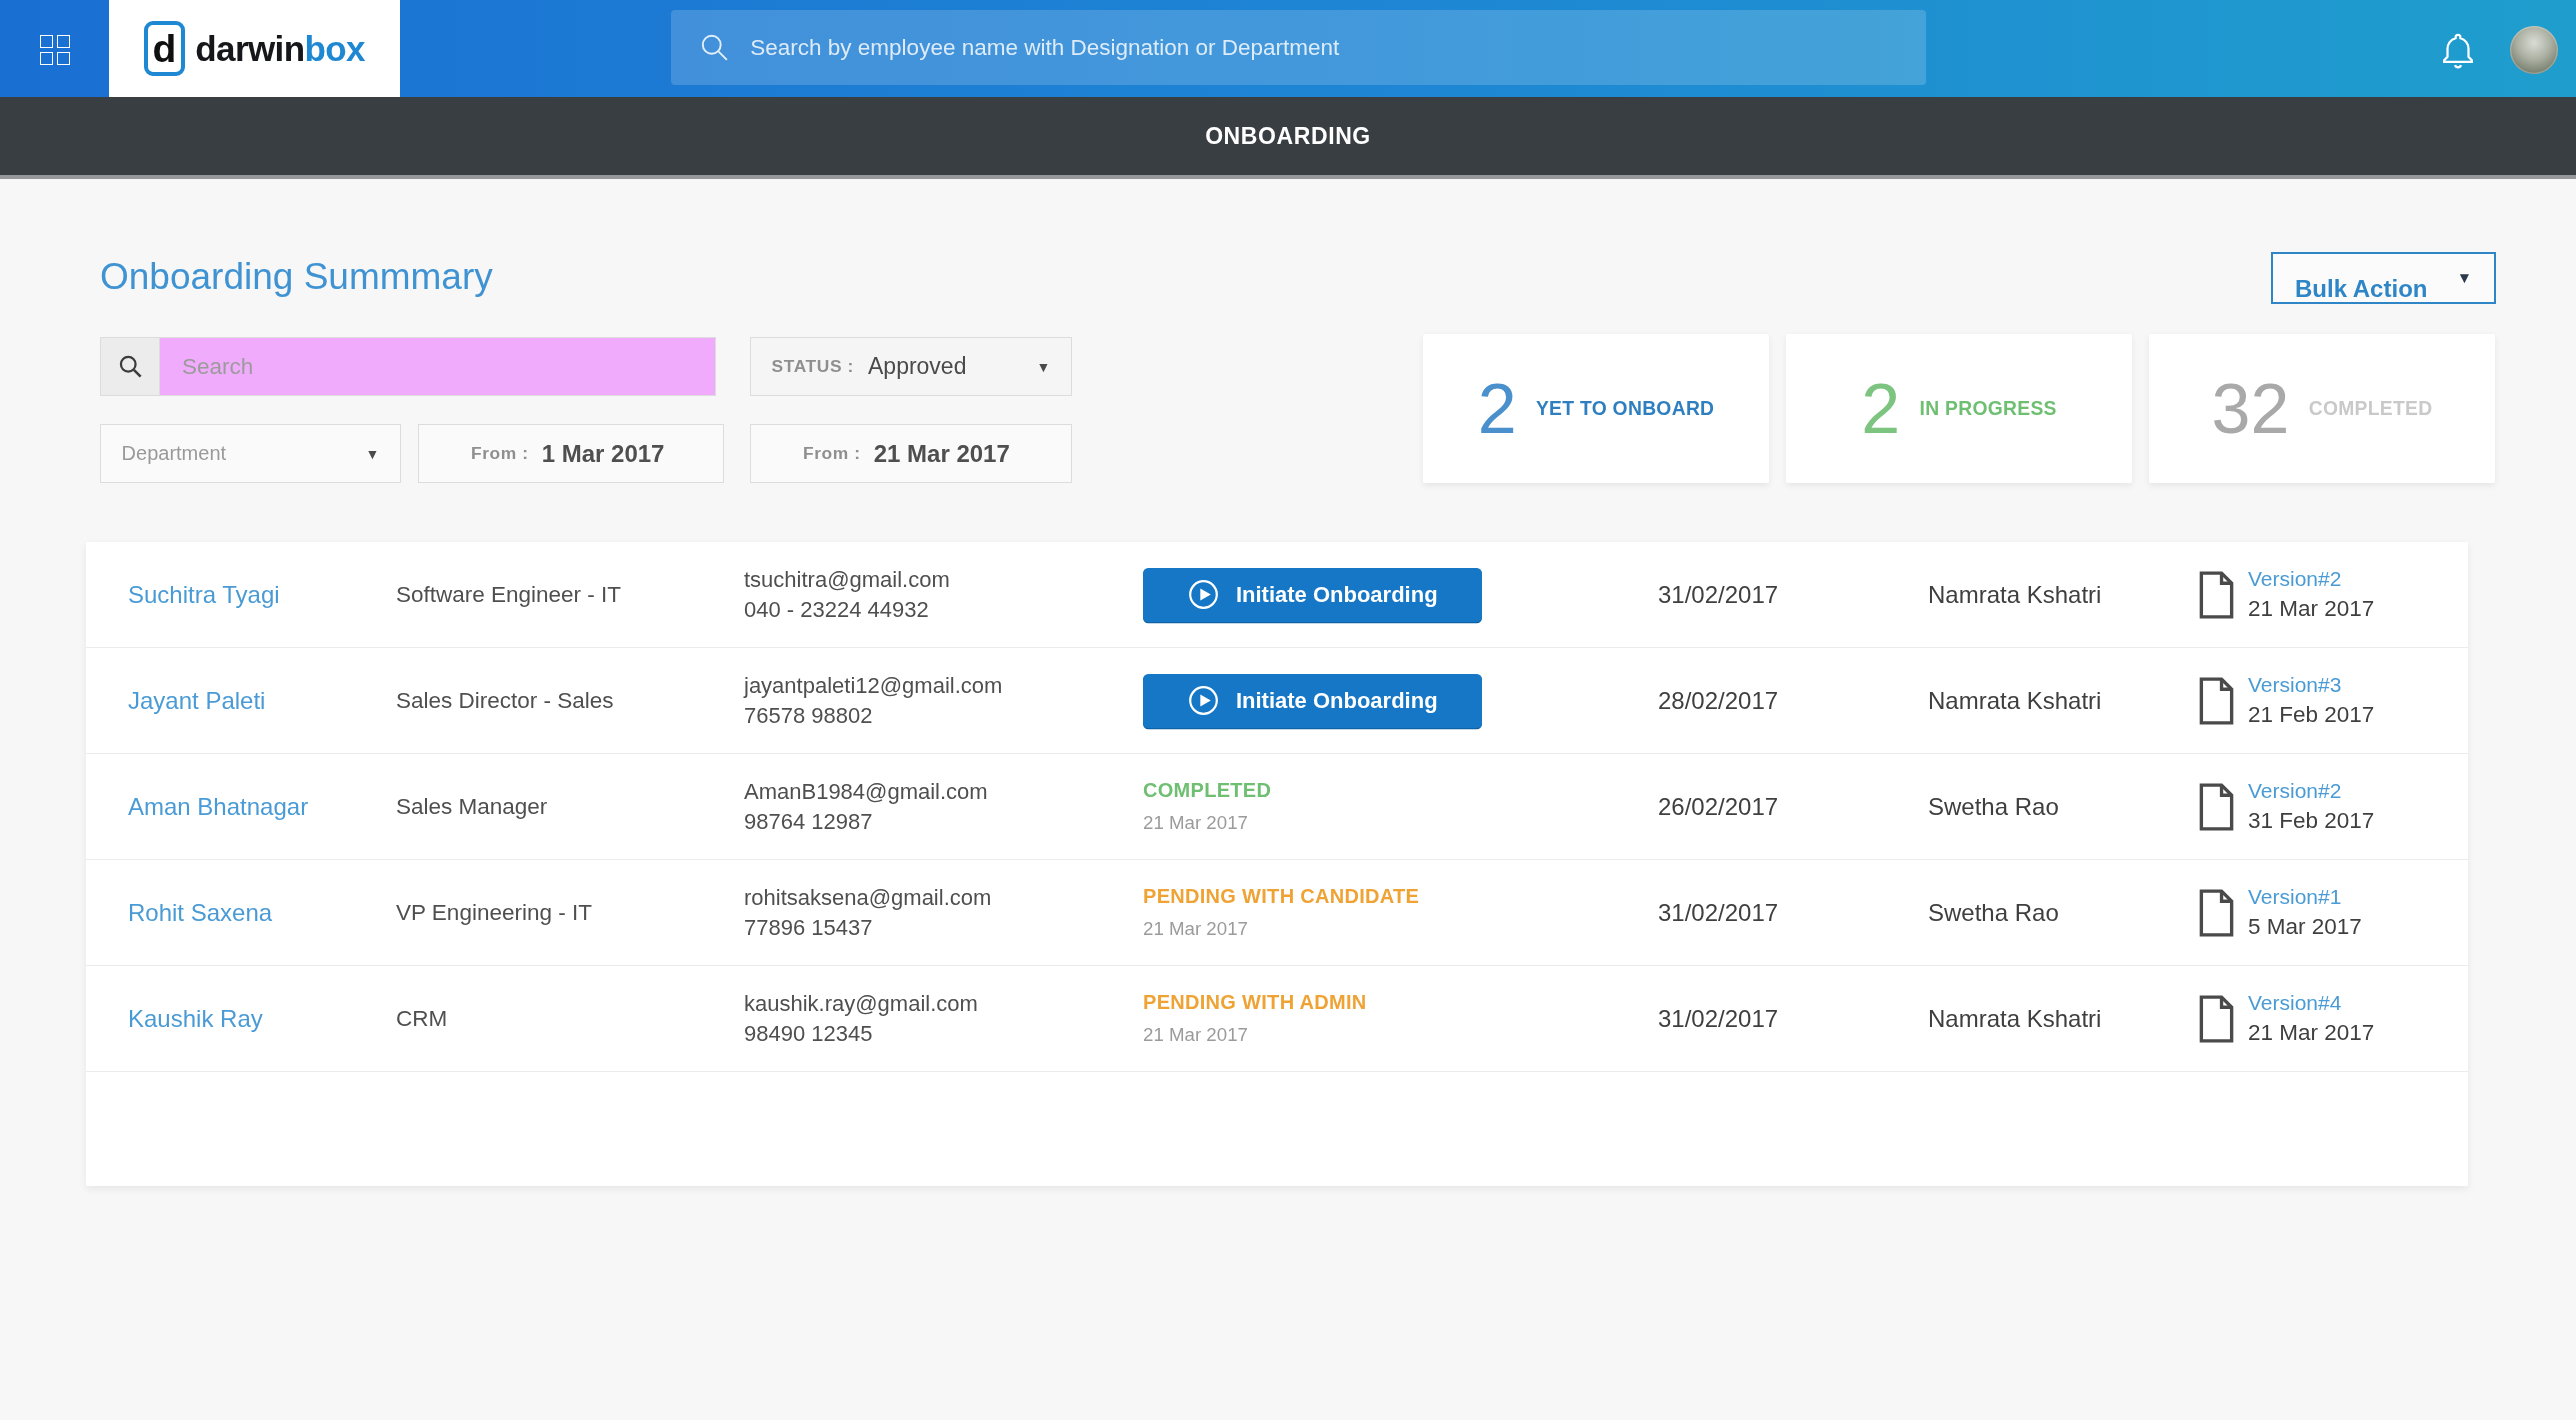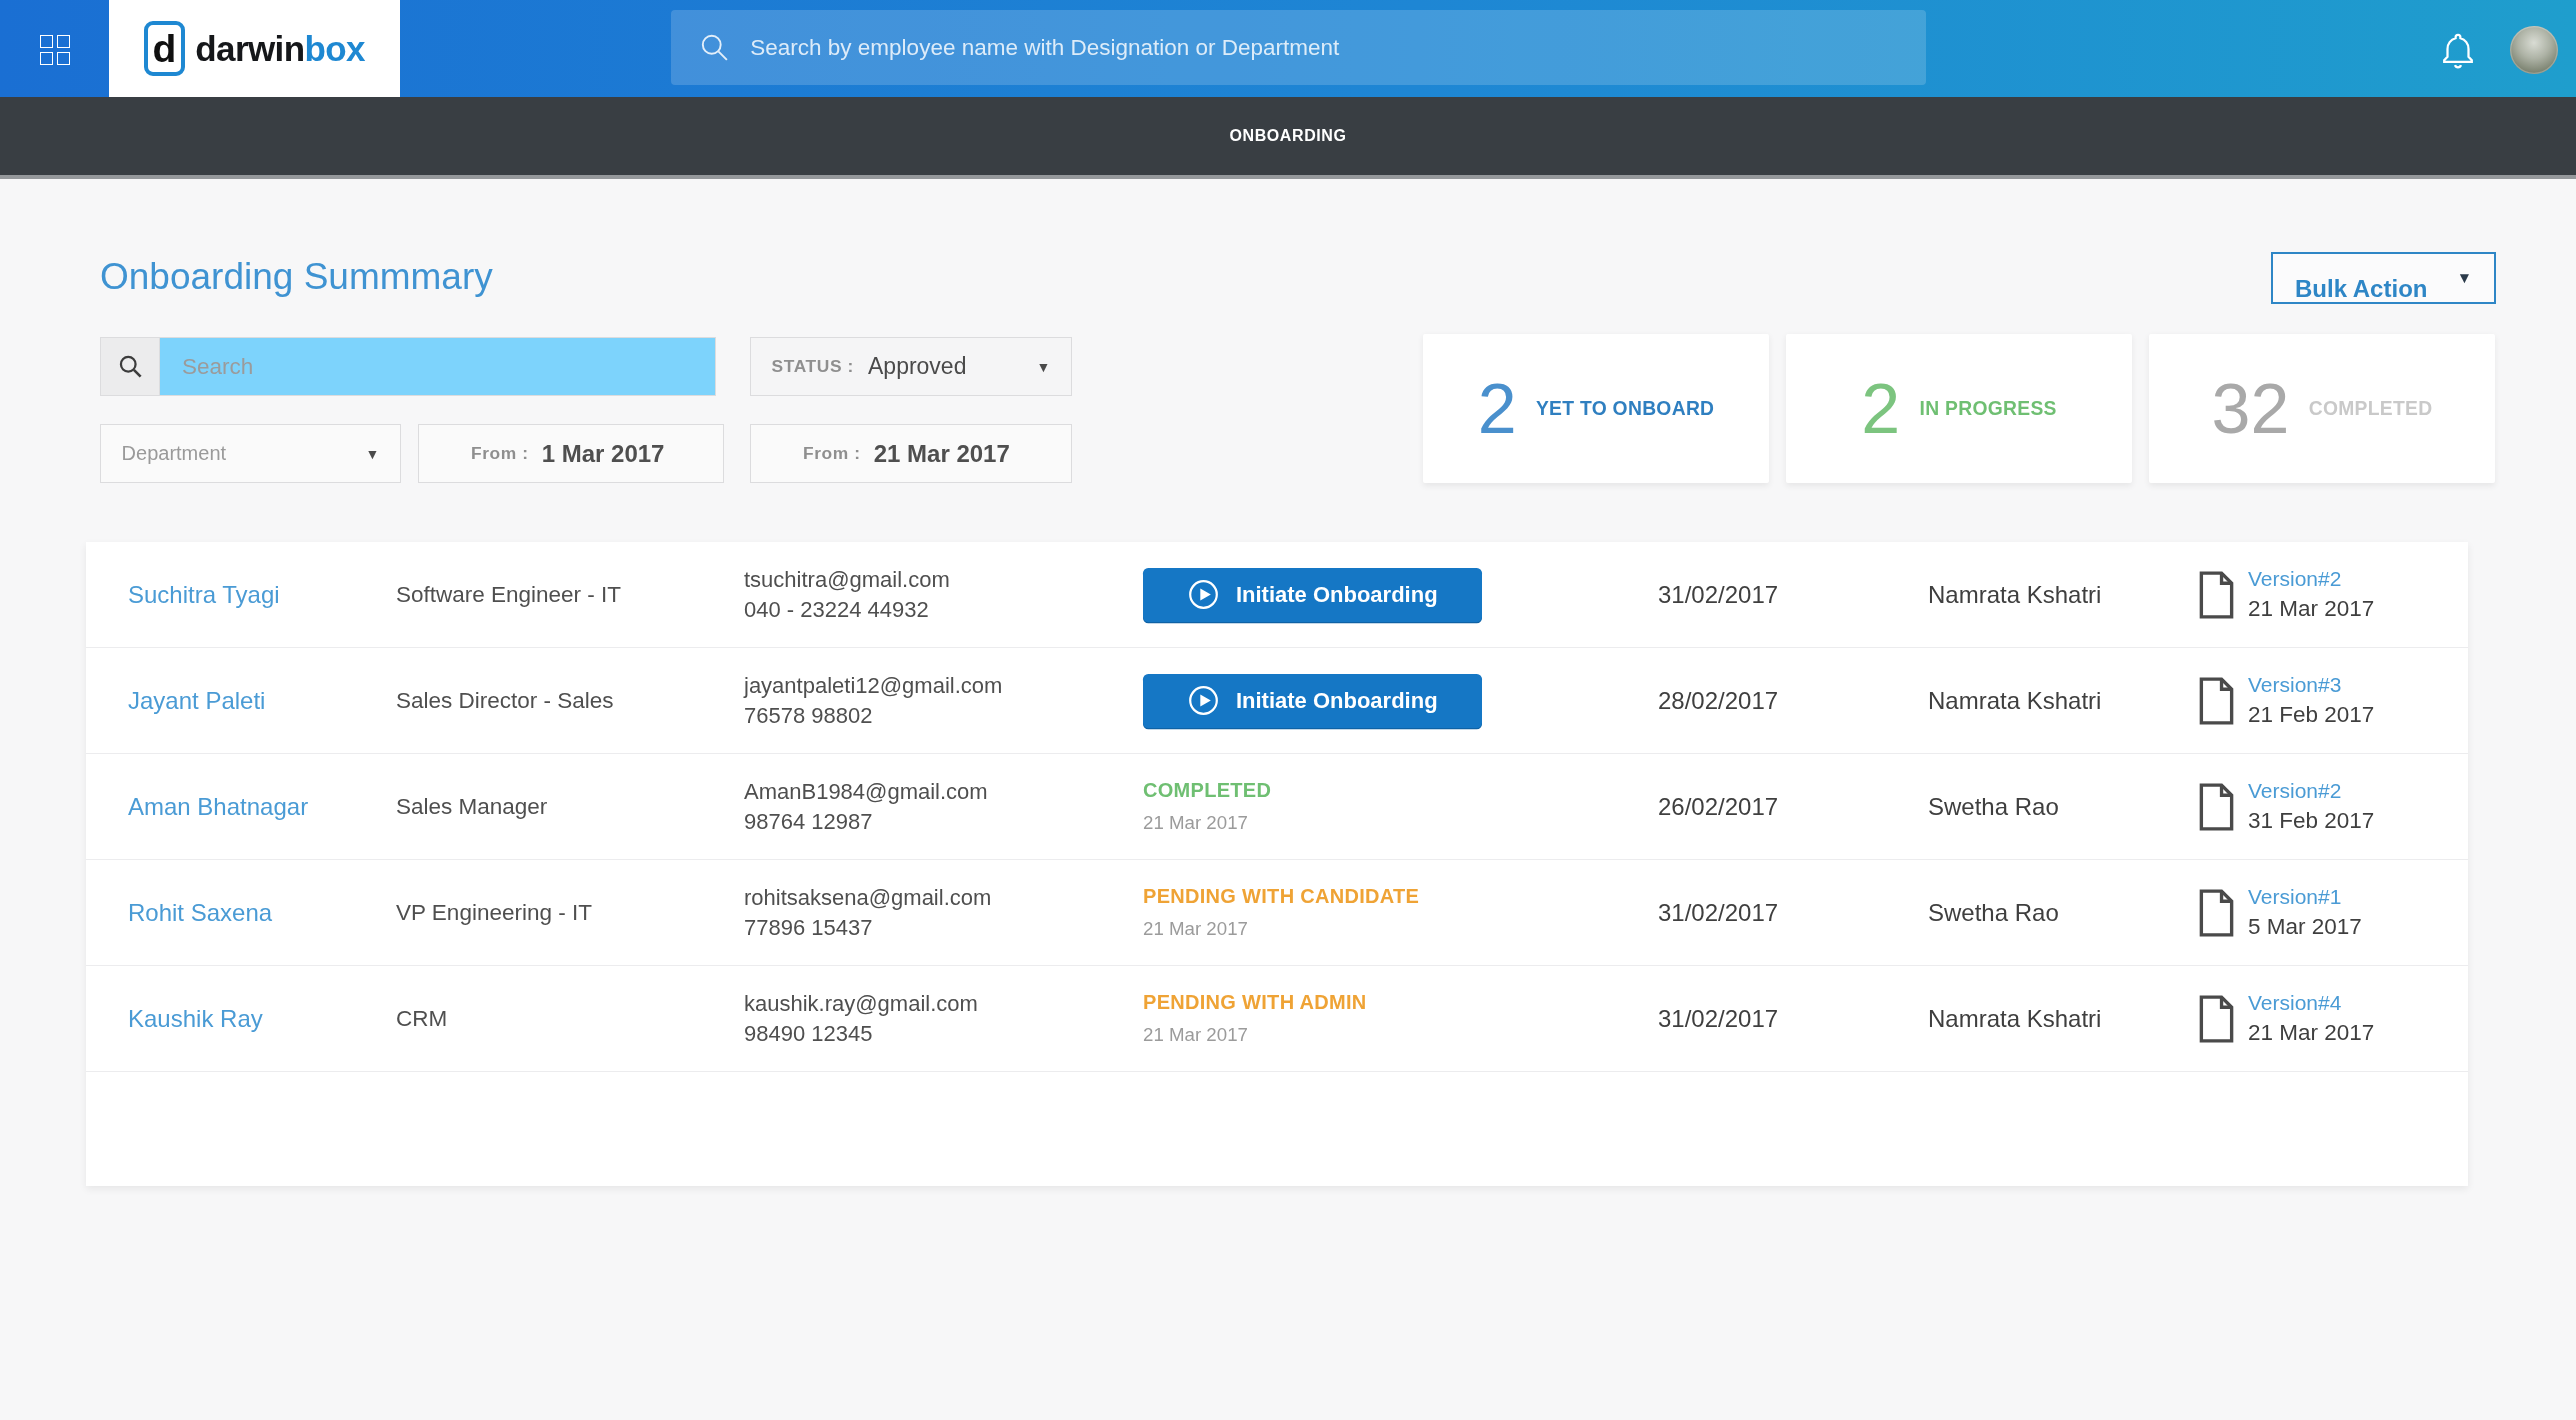--- a/index.html
+++ b/index.html
@@ -26,33 +26,33 @@
     font-size:22.5px; color:#fff; font-family:inherit; }
   .topbar-search input::placeholder { color:rgba(255,255,255,0.82); }
   .bell { position:absolute; left:2440px; top:31px; width:36px; height:40px; cursor:pointer; }
   .avatar { position:absolute; left:2510px; top:26px; width:48px; height:48px; border-radius:50%;
     background:radial-gradient(circle at 50% 35%, #d9dcd4 0%, #aeb3a6 40%, #7c8371 75%, #5f6556 100%);
     box-shadow:inset 0 0 0 1.3px rgba(255,255,255,0.25); cursor:pointer; }
 
   
   .navbar { position:absolute; top:97px; left:0; width:2576px; height:82px; background:#393e43;
     border-bottom:4.5px solid #95989b; display:flex; align-items:center; justify-content:center; }
-  .navbar .nav-title { color:#fff; font-weight:bold; font-size:16px; letter-spacing:0.6px; }
+  .navbar .nav-title { color:#fff; font-weight:bold; font-size:23px; letter-spacing:0.6px; }
 
   
   .page-title { position:absolute; left:100px; top:256px; font-size:37px; color:#3f93d2; font-weight:normal; }
   .bulk-action { position:absolute; left:2271px; top:252px; width:225px; height:52px;
     background:#fbfbfc; border:2.6px solid #2e86c6; display:flex; align-items:center;
     justify-content:space-between; padding:0 22px; cursor:pointer; }
   .bulk-action .ba-label { color:#2e86c6; font-weight:bold; font-size:24px;margin-top:22px; }
   .bulk-action .caret { color:#2b3a4a; font-size:15.5px; }
 
   
   .filter-box { position:absolute; border:0.6px solid #dcdcde; background:#fafafa; display:flex; align-items:center; }
-  .f-search { left:100px; top:337px; width:616px; height:59px; background:#7dd3fc; padding:0; }
+  .f-search { left:100px; top:337px; width:616px; height:59px; background:#f0abfc; padding:0; }
   .f-search .icon-cell { width:59px; height:100%; background:#ececed; border-right:0.6px solid #dcdcde;
     display:flex; align-items:center; justify-content:center; flex:none; }
   .f-search .icon-cell svg { width:27px; height:27px; }
   .f-search input { border:none; outline:none; background:transparent; width:100%; height:100%;
     padding:0 22px; font-size:22.5px; color:#555; font-family:inherit; }
   .f-search input::placeholder { color:#9b9b9b; }
   .f-status { left:750px; top:337px; width:322px; height:59px; background:#f5f5f6; padding:0 20.6px; gap:14px; cursor:pointer; }
   .small-label { color:#8f8f8f; font-weight:bold; font-size:17.4px; letter-spacing:0.6px; }
   .f-status .value { color:#4a4a4a; font-size:23px; }
   .f-status .caret, .f-dept .caret { color:#4a4a4a; font-size:14px; margin-left:auto; }

